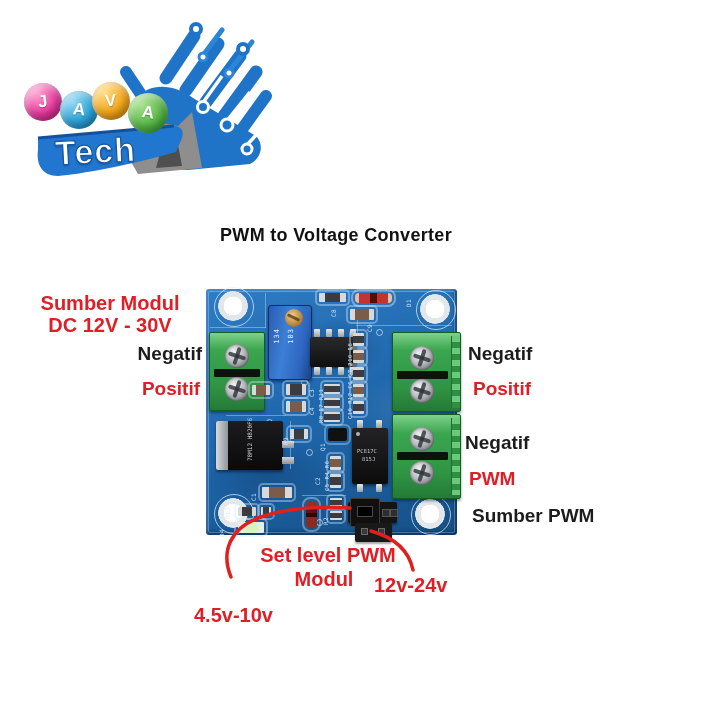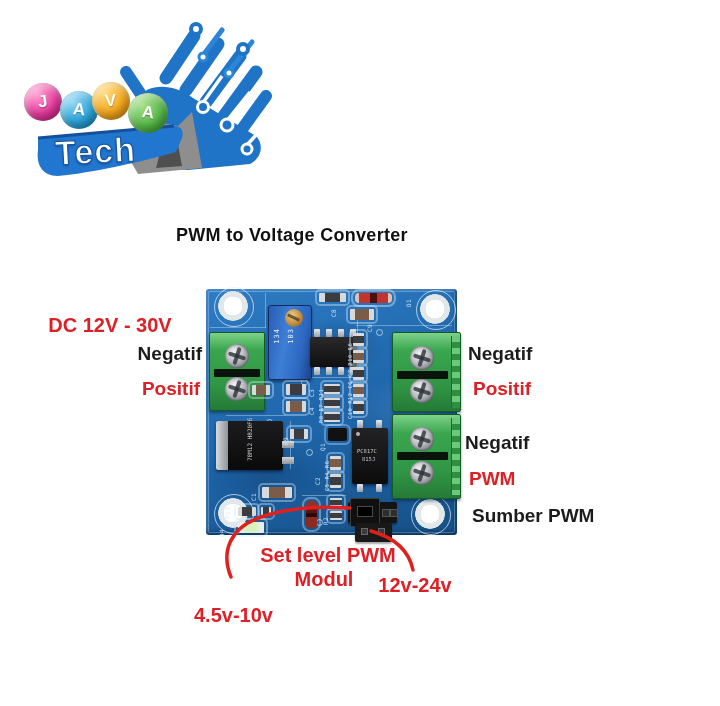--- a/index.html
+++ b/index.html
@@ -16,40 +16,40 @@
   .ball-a1{left:54px;top:83px;width:38px;height:38px;background:radial-gradient(circle at 35% 30%,#8fd4f2,#2aa6dc 55%,#1379ab);}
   .ball-v{left:86px;top:74px;width:38px;height:38px;background:radial-gradient(circle at 35% 30%,#ffd97a,#f6a81b 55%,#cd7f0a);}
   .ball-a2{left:122px;top:85px;width:40px;height:40px;background:radial-gradient(circle at 35% 30%,#a8e08c,#57b948 55%,#2e8c2e);}
   .ball-j span{transform:rotate(-8deg);} .ball-a1 span{transform:rotate(6deg);}
   .ball-v span{transform:rotate(-4deg);} .ball-a2 span{transform:rotate(8deg);}
   .tech-text{position:absolute;left:49px;top:124px;font-size:34px;font-weight:bold;color:#fff;
              transform:rotate(-3deg);letter-spacing:1px;-webkit-text-stroke:1.2px #17559f;
              text-shadow:0 2px 2px rgba(10,40,90,.35);}
 
   
-  .title{position:absolute;left:176px;top:225px;width:320px;text-align:left;font-size:18px;
+  .title{position:absolute;left:176px;top:225px;width:320px;text-align:center;font-size:18px;
          font-weight:bold;color:#111;letter-spacing:.3px;z-index:3;}
 
   
   .lbl{position:absolute;font-weight:bold;white-space:nowrap;z-index:4;font-size:19px;}
   .red{color:#df1f26;} .blk{color:#1c1c1c;}
   #lbl-ms1{left:35px;top:292px;width:150px;text-align:center;font-size:20px;}
   #lbl-ms2{left:35px;top:314px;width:150px;text-align:center;font-size:20px;}
   #lbl-in-neg{left:60px;top:343px;width:142px;text-align:right;}
   #lbl-in-pos{left:60px;top:378px;width:140px;text-align:right;}
   #lbl-out-h{left:464px;top:313px;}
   #lbl-out-neg{left:468px;top:343px;}
   #lbl-out-pos{left:473px;top:378px;}
   #lbl-pwm-neg{left:465px;top:432px;}
   #lbl-pwm{left:469px;top:468px;}
   #lbl-pwm-src{left:472px;top:505px;}
   #lbl-set1{left:256px;top:544px;width:144px;text-align:center;font-size:20px;}
   #lbl-set2{left:284px;top:568px;width:80px;text-align:center;font-size:20px;}
   #lbl-r-left{left:194px;top:604px;width:88px;text-align:left;font-size:20px;}
-  #lbl-r-right{left:374px;top:574px;width:82px;text-align:center;font-size:20px;}
+  #lbl-r-right{left:374px;top:574px;width:82px;text-align:left;font-size:20px;}
 
   
   .board{position:absolute;left:206px;top:289px;width:251px;height:246px;border-radius:3px;z-index:2;
     background:
       radial-gradient(70px 45px at 130px 60px, rgba(8,35,75,.30), transparent 70%),
       radial-gradient(90px 55px at 60px 185px, rgba(8,35,75,.25), transparent 70%),
       radial-gradient(80px 50px at 205px 120px, rgba(255,255,255,.10), transparent 70%),
       linear-gradient(160deg,#2e7cc4,#1d64a8 55%,#175档288 100%);
     background:
       radial-gradient(70px 45px at 130px 60px, rgba(8,35,75,.30), transparent 70%),
@@ -185,20 +185,21 @@
     <div class="ball ball-v">
         <span>V</span>
       </div>
     <div class="ball ball-a2">
         <span>A</span>
       </div>
   </div>
 
   <div class="title">PWM to Voltage Converter</div>
 
+  <div class="lbl red" id="lbl-ms1">Sumber Modul</div>
   <div class="lbl red" id="lbl-ms2">DC 12V - 30V</div>
   <div class="lbl blk" id="lbl-in-neg">Negatif</div>
   <div class="lbl red" id="lbl-in-pos">Positif</div>
   <div class="lbl blk" id="lbl-out-neg">Negatif</div>
   <div class="lbl red" id="lbl-out-pos">Positif</div>
   <div class="lbl blk" id="lbl-pwm-neg">Negatif</div>
   <div class="lbl red" id="lbl-pwm">PWM</div>
   <div class="lbl red" id="lbl-set1">Set level PWM</div>
   <div class="lbl blk" id="lbl-pwm-src">Sumber PWM</div>
   <div class="lbl red" id="lbl-set2">Modul</div>

